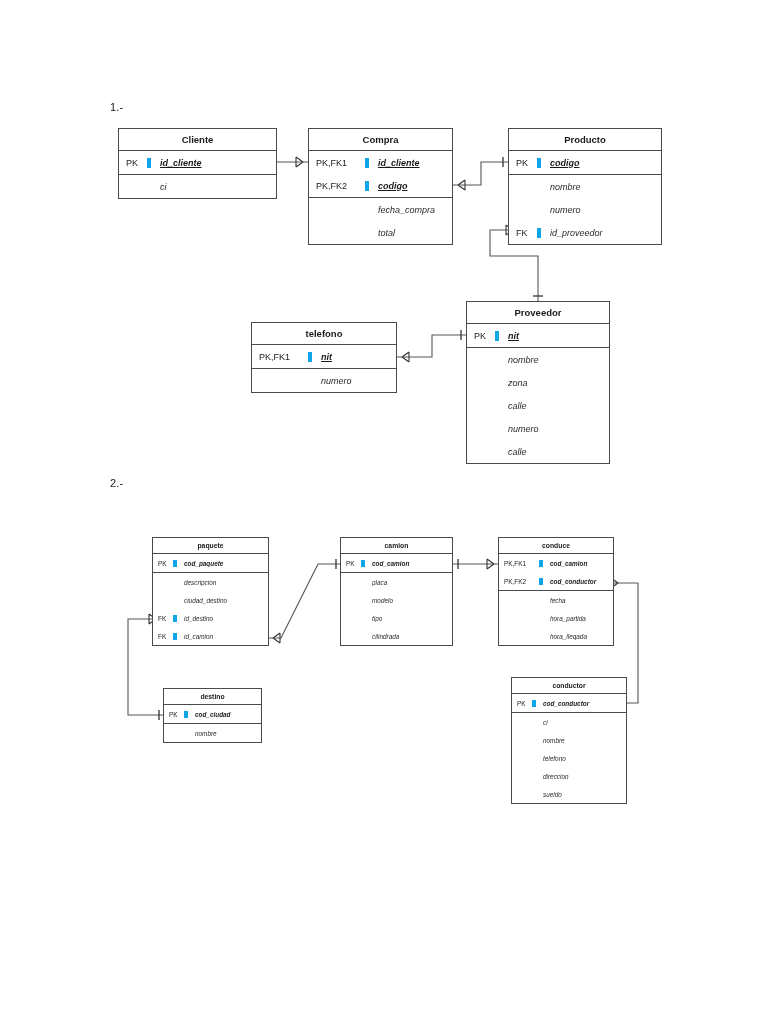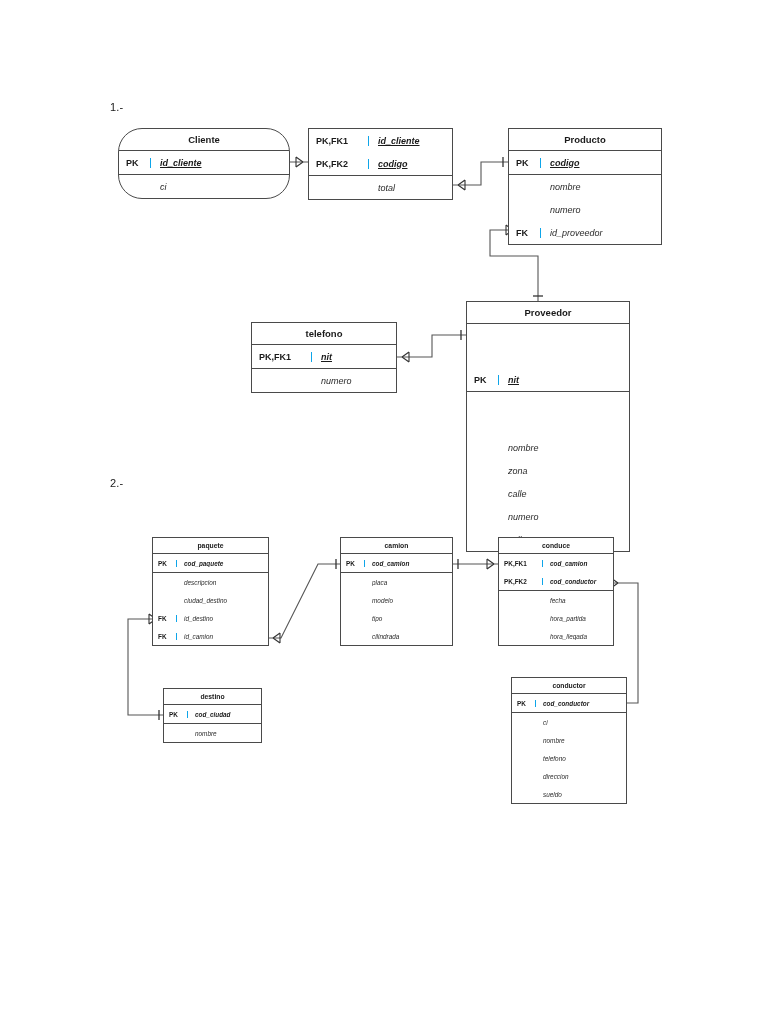--- a/index.html
+++ b/index.html
@@ -60,23 +60,23 @@
   }
   .attr-row {
     display: flex;
     box-sizing: border-box;
     align-items: center;
   }
   .key-col {
     box-sizing: border-box;
     display: flex;
     align-items: center;
-    font-weight: bold;
+    font-weight: normal;
     color: #1a1a1a;
-    border-right: 1px solid #0ea5e9;
+    border-right: 4px solid #0ea5e9;
     flex: 0 0 auto;
   }
   .name-col {
     box-sizing: border-box;
     display: flex;
     align-items: center;
     color: #2a2a2a;
     flex: 1 1 auto;
     overflow: hidden;
     white-space: nowrap;
@@ -178,50 +178,55 @@
       <path class="crow" d="M 494,564 L 487,559 M 494,564 L 487,569 M 487,559 L 487,569"></path>
     </g>
 
     <g>
       <path d="M 614,583 L 638,583 L 638,703 L 627,703"></path>
       <line class="tick" x1="622" y1="698" x2="622" y2="708"></line>
       <path class="crow" d="M 618,583 L 611,578 M 618,583 L 611,588 M 611,578 L 611,588"></path>
     </g>
   </svg>
 
-  <div class="entity d1" style="left:118px; top:128px; width:172px;border-radius:24px;">
+  <div class="entity d1" style="left:118px; top:128px; width:159px;">
     <div class="entity-title">Cliente</div>
     <div class="section-group keys">
       <div class="attr-row">
         <div class="key-col">PK</div>
         <div class="name-col pk">id_cliente</div>
       </div>
     </div>
     <div class="section-group">
       <div class="attr-row">
         <div class="key-col"></div>
         <div class="name-col">ci</div>
       </div>
     </div>
   </div>
 
   <div class="entity d1" style="left:308px; top:128px; width:145px;">
+    <div class="entity-title">Compra</div>
     <div class="section-group keys">
       <div class="attr-row">
         <div class="key-col wide">PK,FK1</div>
         <div class="name-col pk">id_cliente</div>
       </div>
       <div class="attr-row">
         <div class="key-col wide">PK,FK2</div>
         <div class="name-col pk">codigo</div>
       </div>
     </div>
     <div class="section-group">
       <div class="attr-row">
         <div class="key-col wide"></div>
+        <div class="name-col">fecha_compra</div>
+      </div>
+      <div class="attr-row">
+        <div class="key-col wide"></div>
         <div class="name-col">total</div>
       </div>
     </div>
   </div>
 
   <div class="entity d1" style="left:508px; top:128px; width:154px;">
     <div class="entity-title">Producto</div>
     <div class="section-group keys">
       <div class="attr-row">
         <div class="key-col">PK</div>
@@ -253,21 +258,21 @@
       </div>
     </div>
     <div class="section-group">
       <div class="attr-row">
         <div class="key-col wide"></div>
         <div class="name-col">numero</div>
       </div>
     </div>
   </div>
 
-  <div class="entity d1" style="left:466px; top:301px; width:164px;gap:44px;">
+  <div class="entity d1" style="left:466px; top:301px; width:144px;">
     <div class="entity-title">Proveedor</div>
     <div class="section-group keys">
       <div class="attr-row">
         <div class="key-col">PK</div>
         <div class="name-col pk">nit</div>
       </div>
     </div>
     <div class="section-group">
       <div class="attr-row">
         <div class="key-col"></div>

